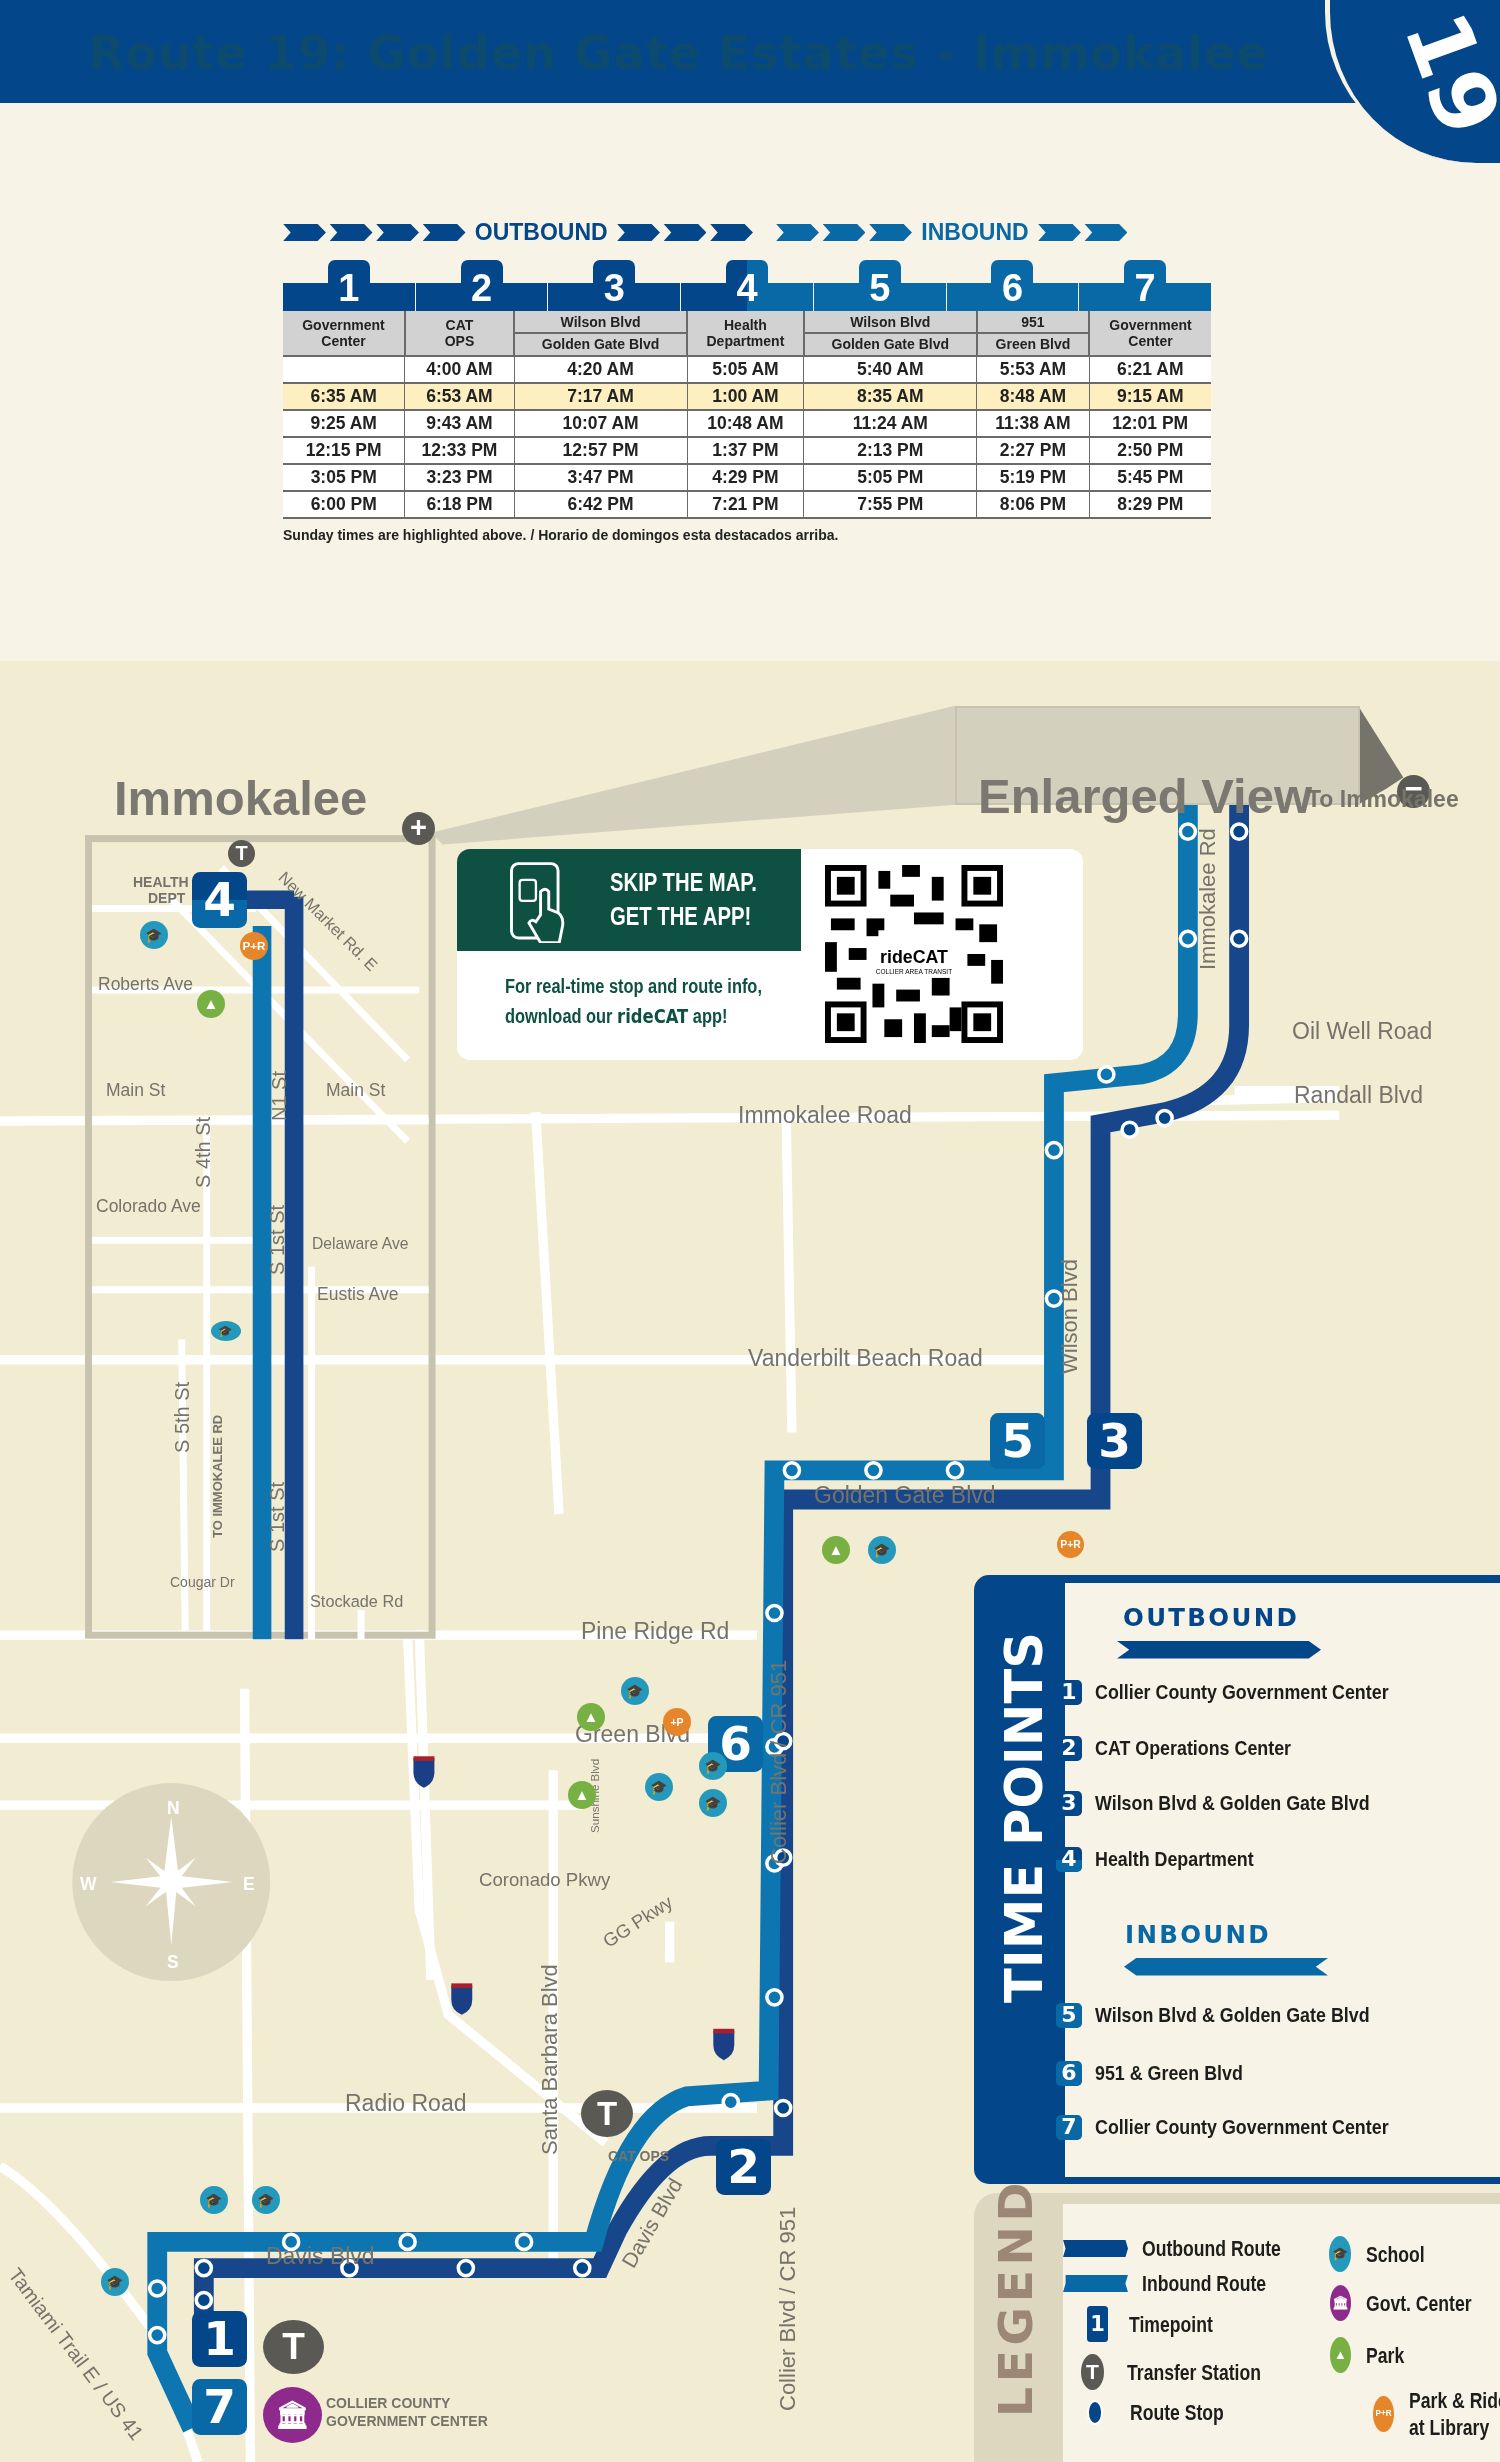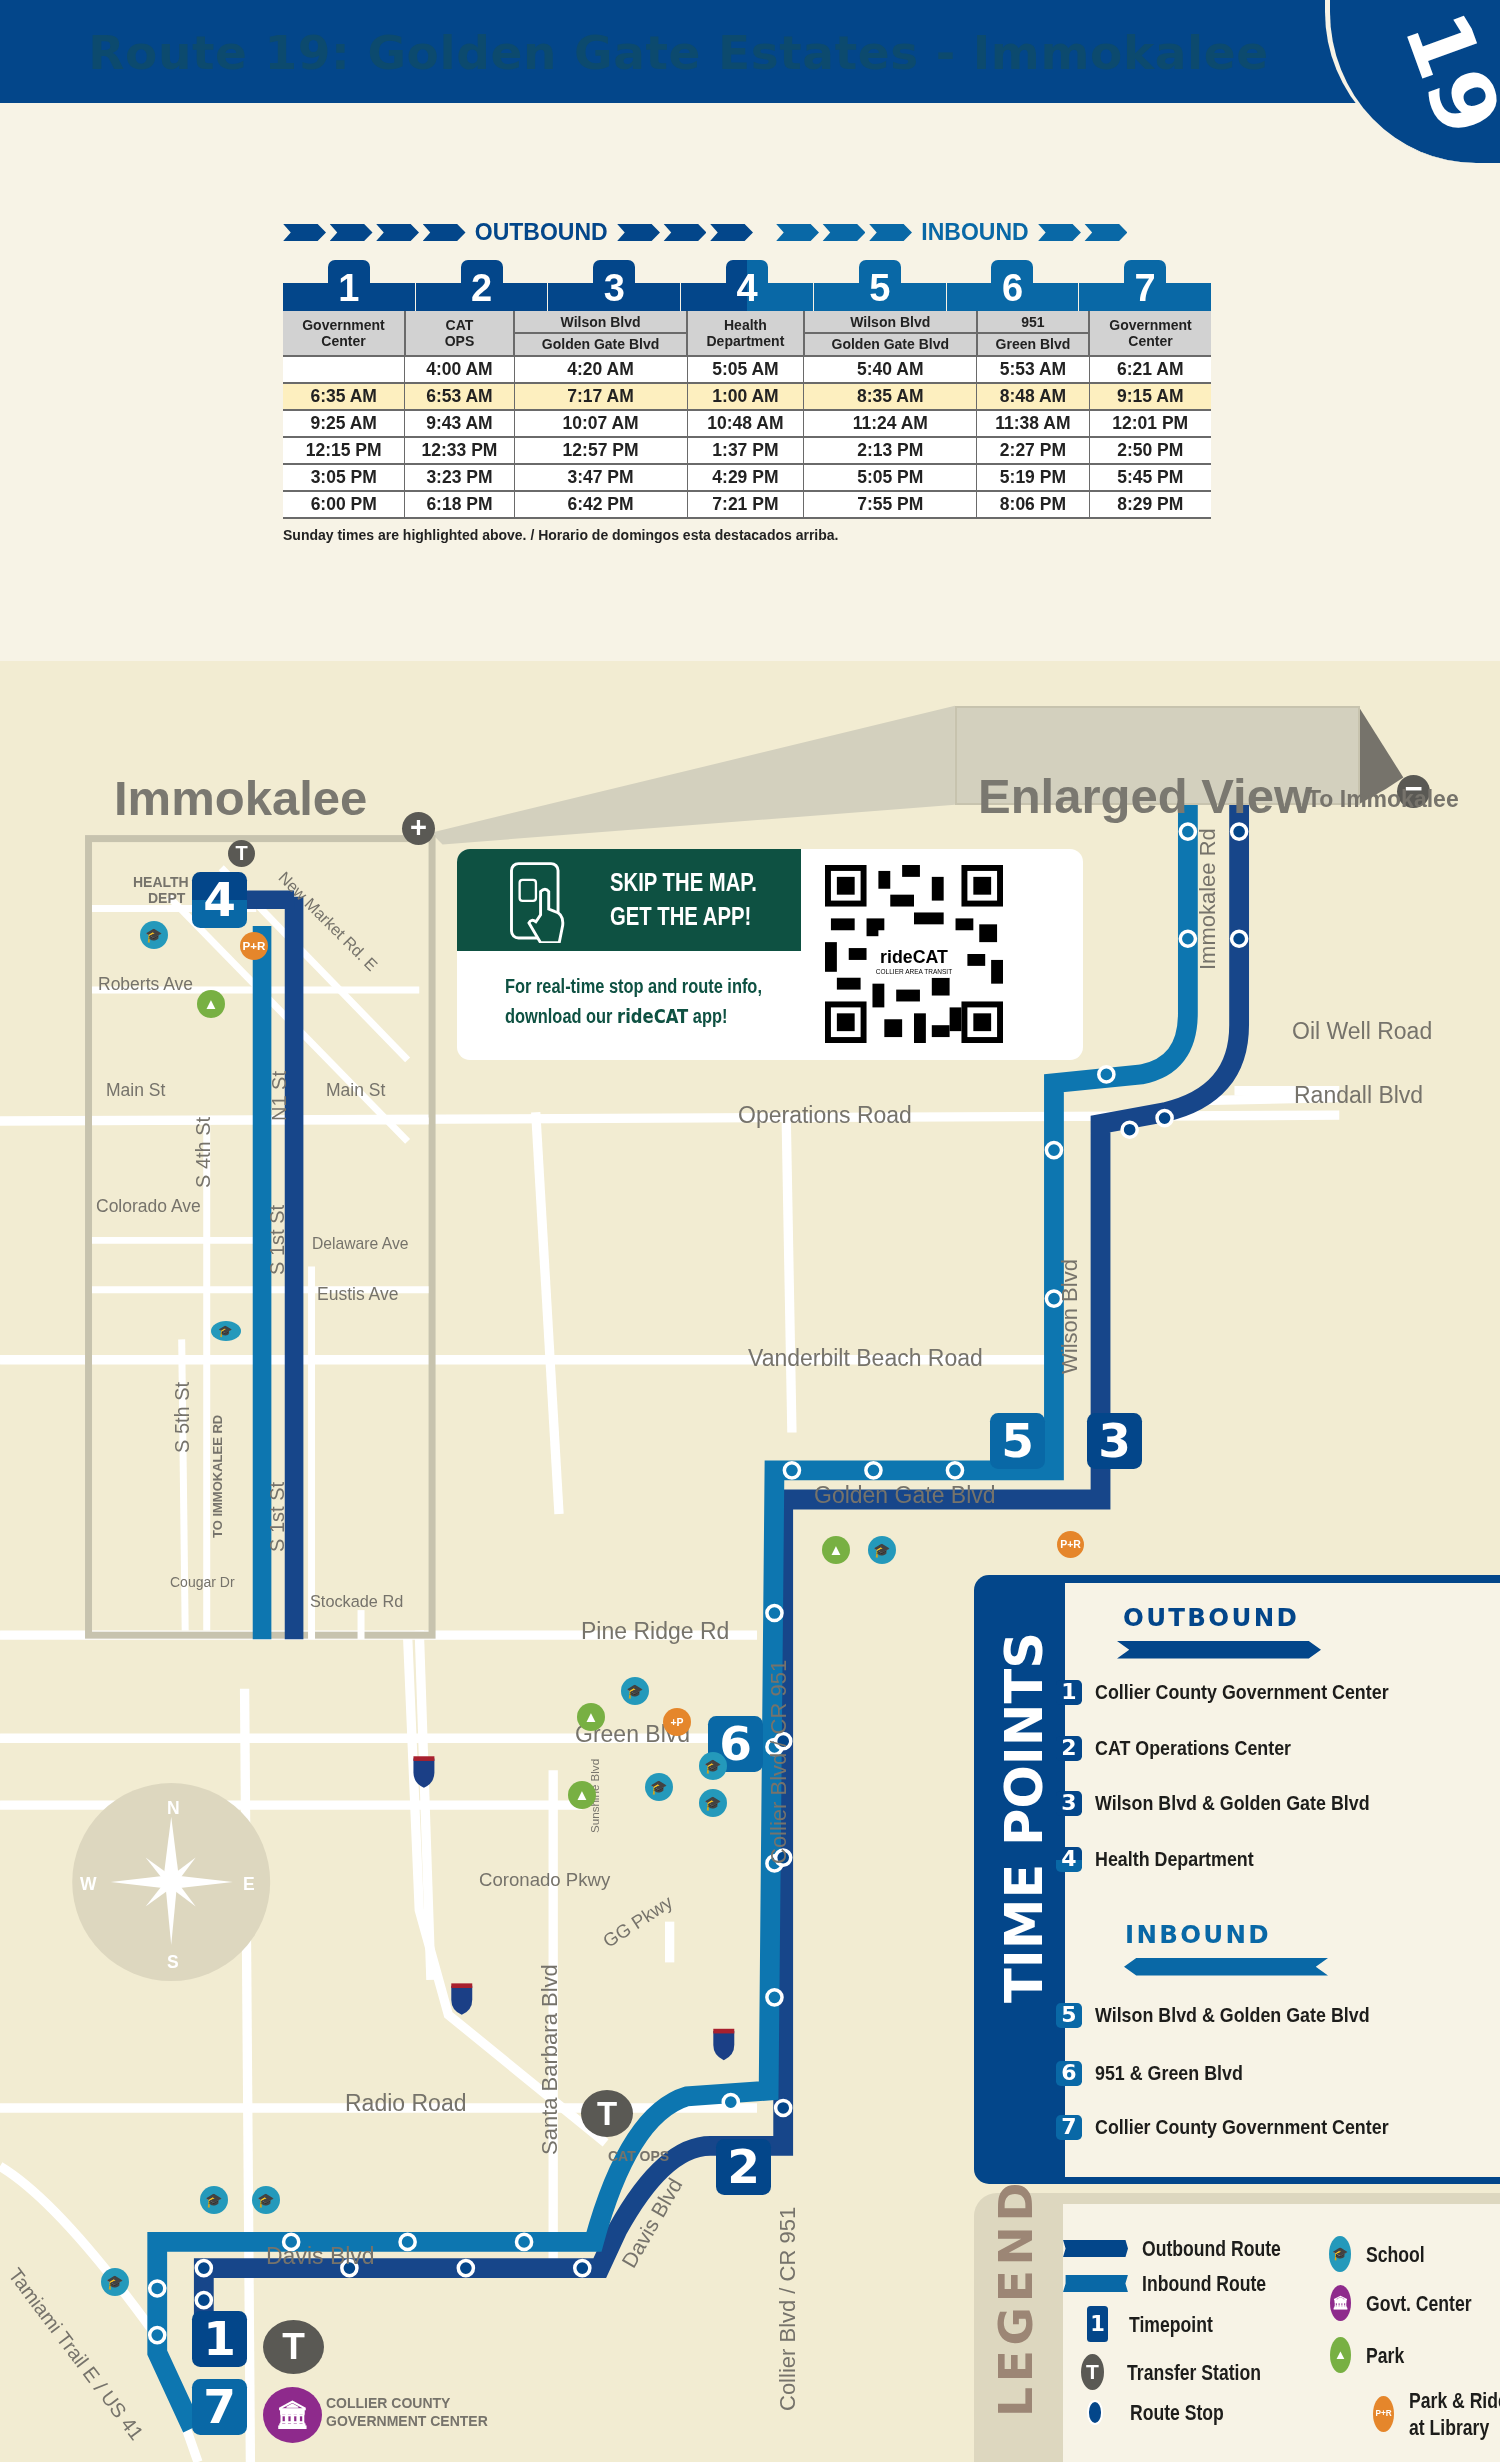--- a/index.html
+++ b/index.html
@@ -347,21 +347,21 @@
 <div class="lbl" style="left:317px;top:1284px;font-size:17.5px;">Eustis Ave</div>
 <div class="lbl v" style="left:171px;top:1453px;font-size:20px;">S 5th St</div>
 <div class="lbl v" style="left:210px;top:1538px;font-size:13px;font-weight:700;">TO IMMOKALEE RD</div>
 <div class="lbl v" style="left:266px;top:1552px;font-size:20px;">S 1st St</div>
 <div class="lbl" style="left:170px;top:1574px;font-size:14px;">Cougar Dr</div>
 <div class="lbl" style="left:310px;top:1592px;font-size:16.3px;">Stockade Rd</div>
 
 <div class="lbl v" style="left:1195px;top:970px;font-size:22px;">Immokalee Rd</div>
 <div class="lbl" style="left:1292px;top:1018px;font-size:23px;">Oil Well Road</div>
 <div class="lbl" style="left:1294px;top:1082px;font-size:23px;">Randall Blvd</div>
-<div class="lbl" style="left:738px;top:1102px;font-size:23px;">Operations Road</div>
+<div class="lbl" style="left:738px;top:1102px;font-size:23px;">Immokalee Road</div>
 <div class="lbl v" style="left:1057px;top:1374px;font-size:22px;">Wilson Blvd</div>
 <div class="lbl" style="left:748px;top:1345px;font-size:23px;">Vanderbilt Beach Road</div>
 <div class="lbl" style="left:814px;top:1482px;font-size:23px;">Golden Gate Blvd</div>
 <div class="lbl" style="left:581px;top:1618px;font-size:23px;">Pine Ridge Rd</div>
 <div class="lbl" style="left:575px;top:1721px;font-size:23px;">Green Blvd</div>
 <div class="lbl v" style="left:766px;top:1864px;font-size:22px;">Collier Blvd / CR 951</div>
 <div class="lbl v" style="left:588px;top:1833px;font-size:11.6px;">Sunshine Blvd</div>
 <div class="lbl" style="left:479px;top:1869px;font-size:18.6px;">Coronado Pkwy</div>
 <div class="lbl" style="left:599px;top:1934px;font-size:18.6px;transform:rotate(-33deg);transform-origin:left top;">GG Pkwy</div>
 <div class="lbl v" style="left:537px;top:2155px;font-size:22px;">Santa Barbara Blvd</div>

